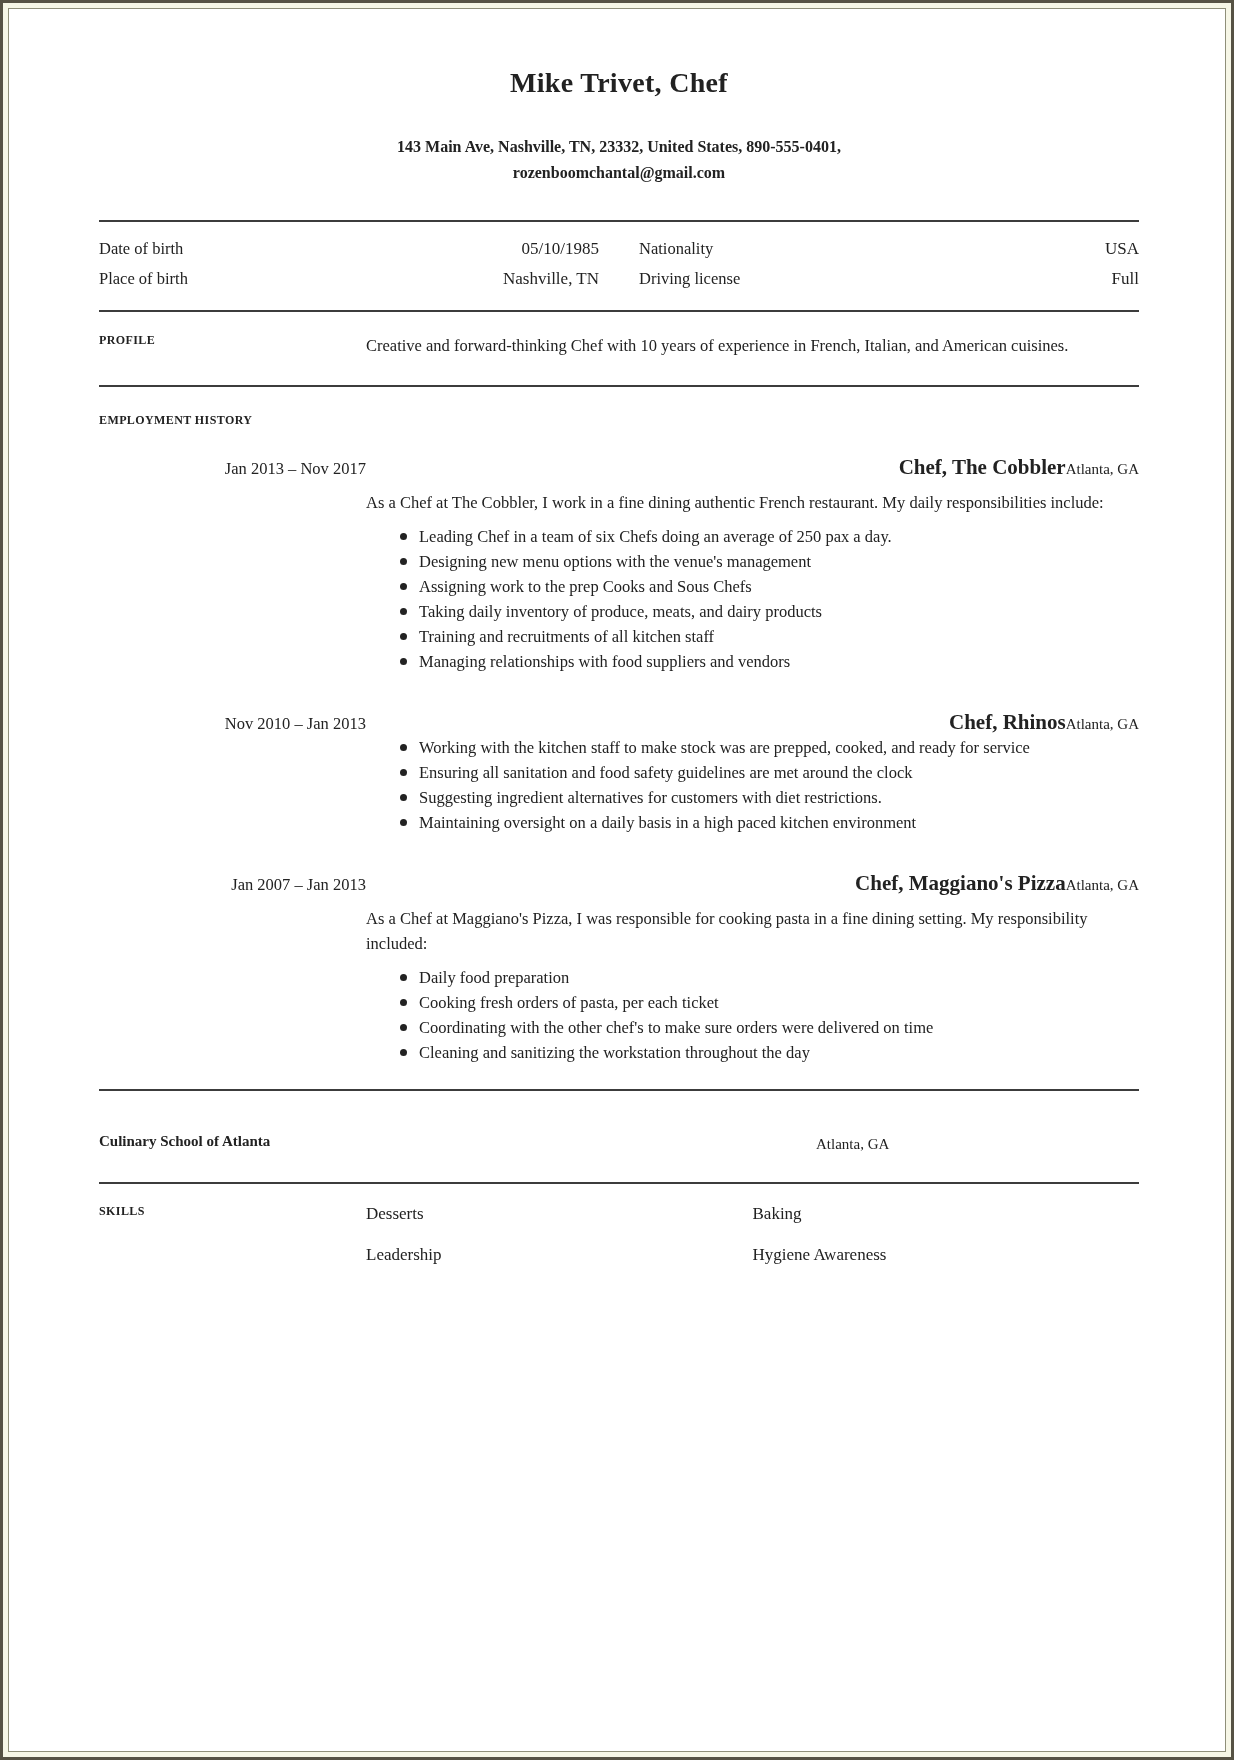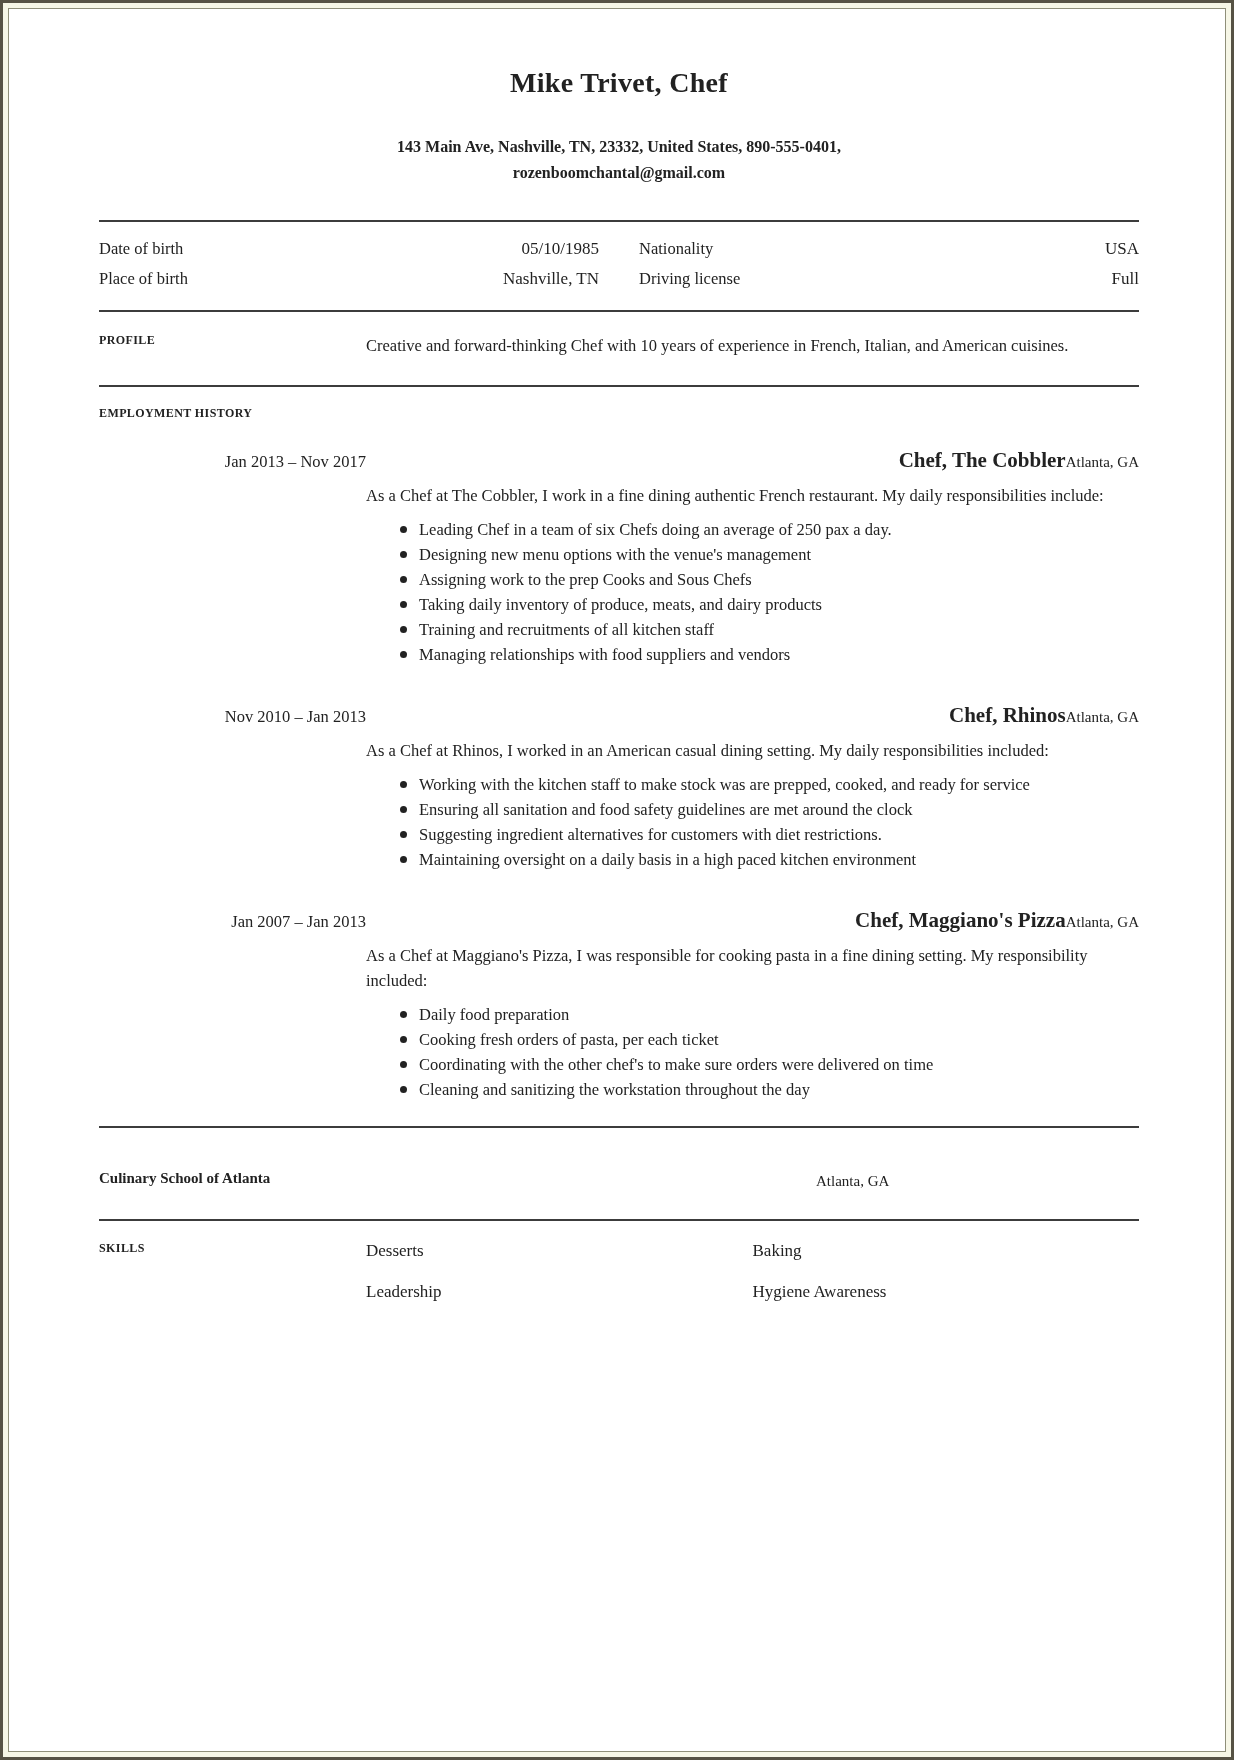--- a/index.html
+++ b/index.html
@@ -36,21 +36,21 @@
   .details-row { display: grid; grid-template-columns: 1fr 40px 1fr; margin-bottom: 10px; }
   .details-row:last-child { margin-bottom: 0; }
   .details-pair { display: flex; justify-content: space-between; align-items: baseline; }
   .details-label { font-size: 16.5px; }
   .details-value { font-size: 17px; }
   
   .profile { padding: 21px 0 27px; }
   .body-text { font-size: 16.5px; line-height: 25px; margin: 0; }
   
   .employment { padding: 19px 0 24px; }
-  .employment .section-heading { margin-bottom: 27px; }
+  .employment .section-heading { margin-bottom: 27px; margin-top: 7px; }
   .job { margin-bottom: 36px; }
   .job:last-child { margin-bottom: 0; }
   .job-head { display: grid; grid-template-columns: 267px 1fr auto; align-items: baseline; text-align: right; }
   .job-dates { font-size: 16.5px; }
   .job-title { font-size: 21px; font-weight: bold; }
   .job-location { font-size: 15px; }
   .job-desc { margin: 10px 0 9px 267px; }
   ul.job-bullets { margin: 0; padding: 0 0 0 267px; list-style: none; }
   ul.job-bullets li { position: relative; padding-left: 53px; font-size: 16.5px; line-height: 25px; }
   .dot { position: absolute; left: 34px; top: 9px; width: 7px; height: 7px; border-radius: 50%; background: #222222; }
@@ -144,21 +144,20 @@
     <span class="bullet-text">Managing relationships with food suppliers and vendors</span>
   </li>
             </ul>
   </div>
           <div class="job">
     <div class="job-head">
       <span class="job-dates">Nov 2010 – Jan 2013</span>
       <span class="job-title">Chef, Rhinos</span>
       <span class="job-location">Atlanta, GA</span>
     </div>
-    <p class="job-desc body-text">As a Chef at Rhinos, I worked in an American casual dining setting. My daily responsibilities included:</p>
     <ul class="job-bullets">
               <li>
     <span class="dot"></span>
     <span class="bullet-text">Working with the kitchen staff to make stock was are prepped, cooked, and ready for service</span>
   </li>
               <li>
     <span class="dot"></span>
     <span class="bullet-text">Ensuring all sanitation and food safety guidelines are met around the clock</span>
   </li>
               <li>

